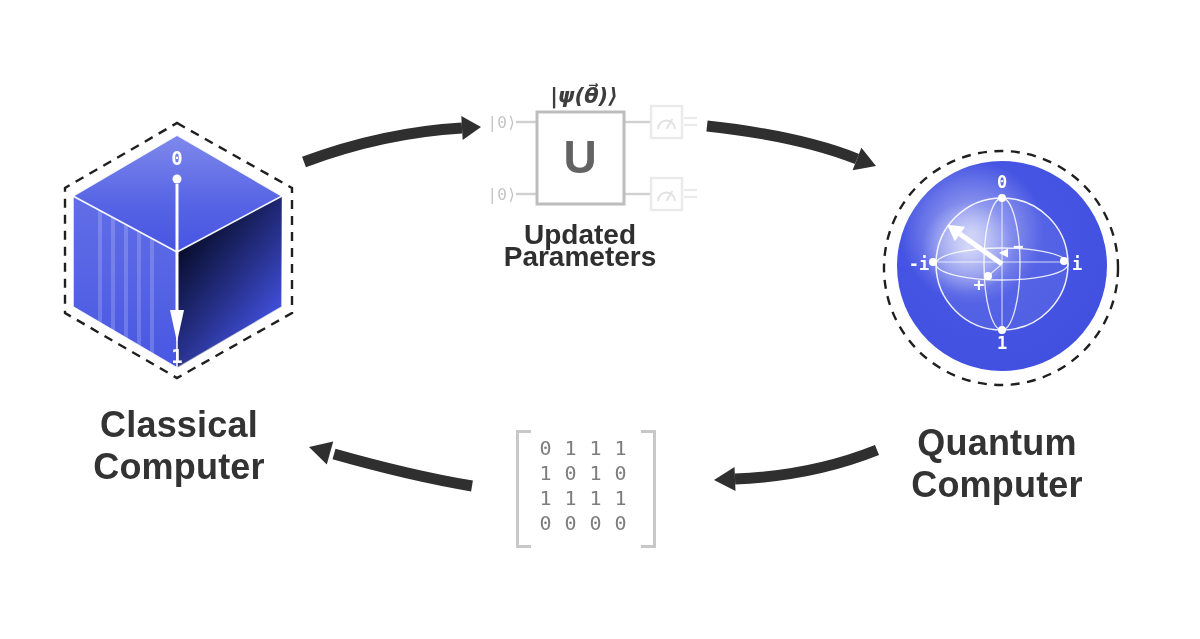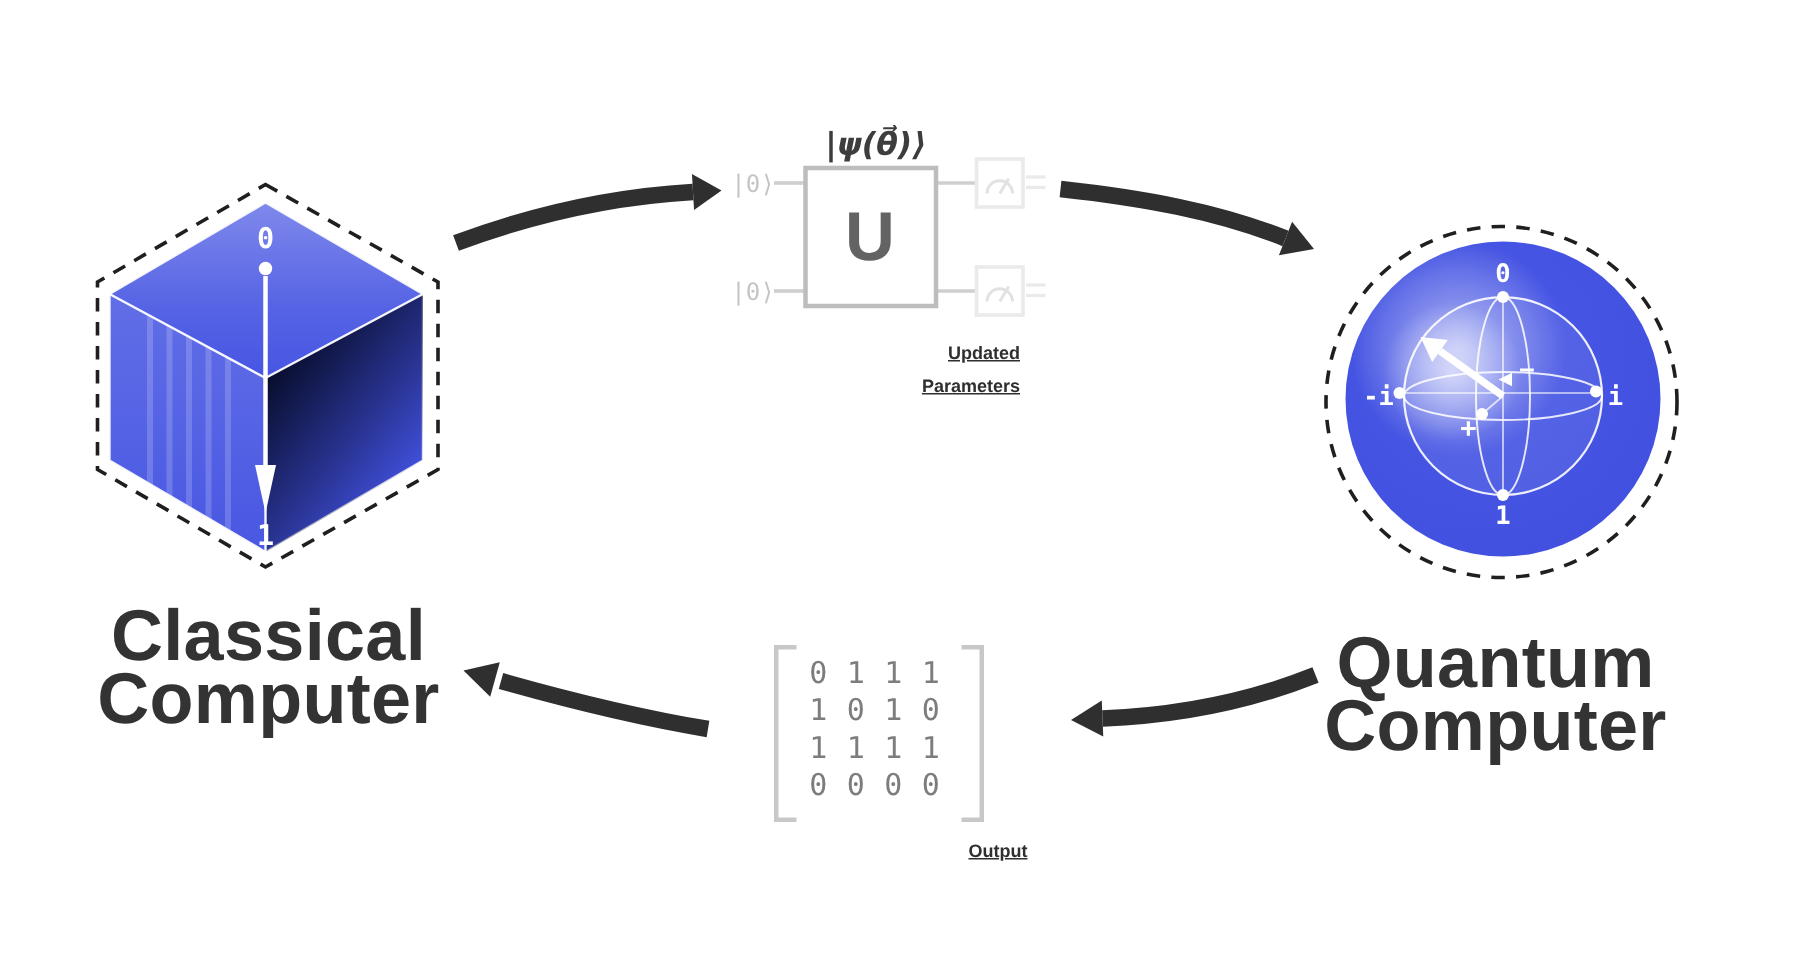--- a/index.html
+++ b/index.html
@@ -1,22 +1,22 @@
 <!DOCTYPE html>
 <html><head>
 <meta charset="utf-8">
 <style>
   html,body{margin:0;padding:0;background:#ffffff;}
   .canvas{position:relative;width:1200px;height:639px;background:#ffffff;overflow:hidden;
           font-family:"Liberation Sans", sans-serif;}
   .gfx{position:absolute;left:0;top:0;}
   .heading{position:absolute;text-align:center;font-weight:bold;color:#333333;
-           font-size:48px;line-height:42px;letter-spacing:0.2px;}
-  .sublabel{position:absolute;text-align:right;font-weight:bold;color:#2f2f2f;
-            font-size:12px;line-height:22px;text-decoration:underline;}
+           font-size:36px;line-height:42px;letter-spacing:0.2px;}
+  .sublabel{position:absolute;text-align:center;font-weight:bold;color:#2f2f2f;
+            font-size:28px;line-height:22px;}
   .matrix{position:absolute;left:512px;top:427px;width:148px;height:124px;}
   .bracket{position:absolute;top:3px;width:12px;height:112px;}
   .bracket.left{left:4px;border-left:3px solid #c8c8c8;border-top:3px solid #c8c8c8;border-bottom:3px solid #c8c8c8;}
   .bracket.right{right:4px;border-right:3px solid #c8c8c8;border-top:3px solid #c8c8c8;border-bottom:3px solid #c8c8c8;}
   .mgrid{position:absolute;left:21px;top:9px;display:grid;grid-template-columns:repeat(4,25px);grid-auto-rows:25px;}
   .mgrid span{display:block;width:25px;height:25px;line-height:25px;text-align:center;
               font-family:"DejaVu Sans Mono", monospace;font-size:20px;color:#7d7d7d;}
   .statefont{font-family:"DejaVu Sans", sans-serif;font-style:italic;font-weight:bold;}
   .monofont{font-family:"DejaVu Sans Mono", monospace;font-weight:bold;}
 </style>
@@ -168,21 +168,20 @@
     <div>Quantum</div>
     <div>Computer</div>
   </div>
 
   <div class="sublabel" style="left:480px;top:224px;width:200px;">
     <div>Updated</div>
     <div>Parameters</div>
   </div>
 
   <div class="sublabel" style="left:485px;top:556px;width:200px;">
-    <div>Output</div>
   </div>
 
   <div class="matrix">
     <div class="bracket left"></div>
     <div class="bracket right"></div>
     <div class="mgrid">
       <span>0</span>
       <span>1</span>
       <span>1</span>
       <span>1</span>

